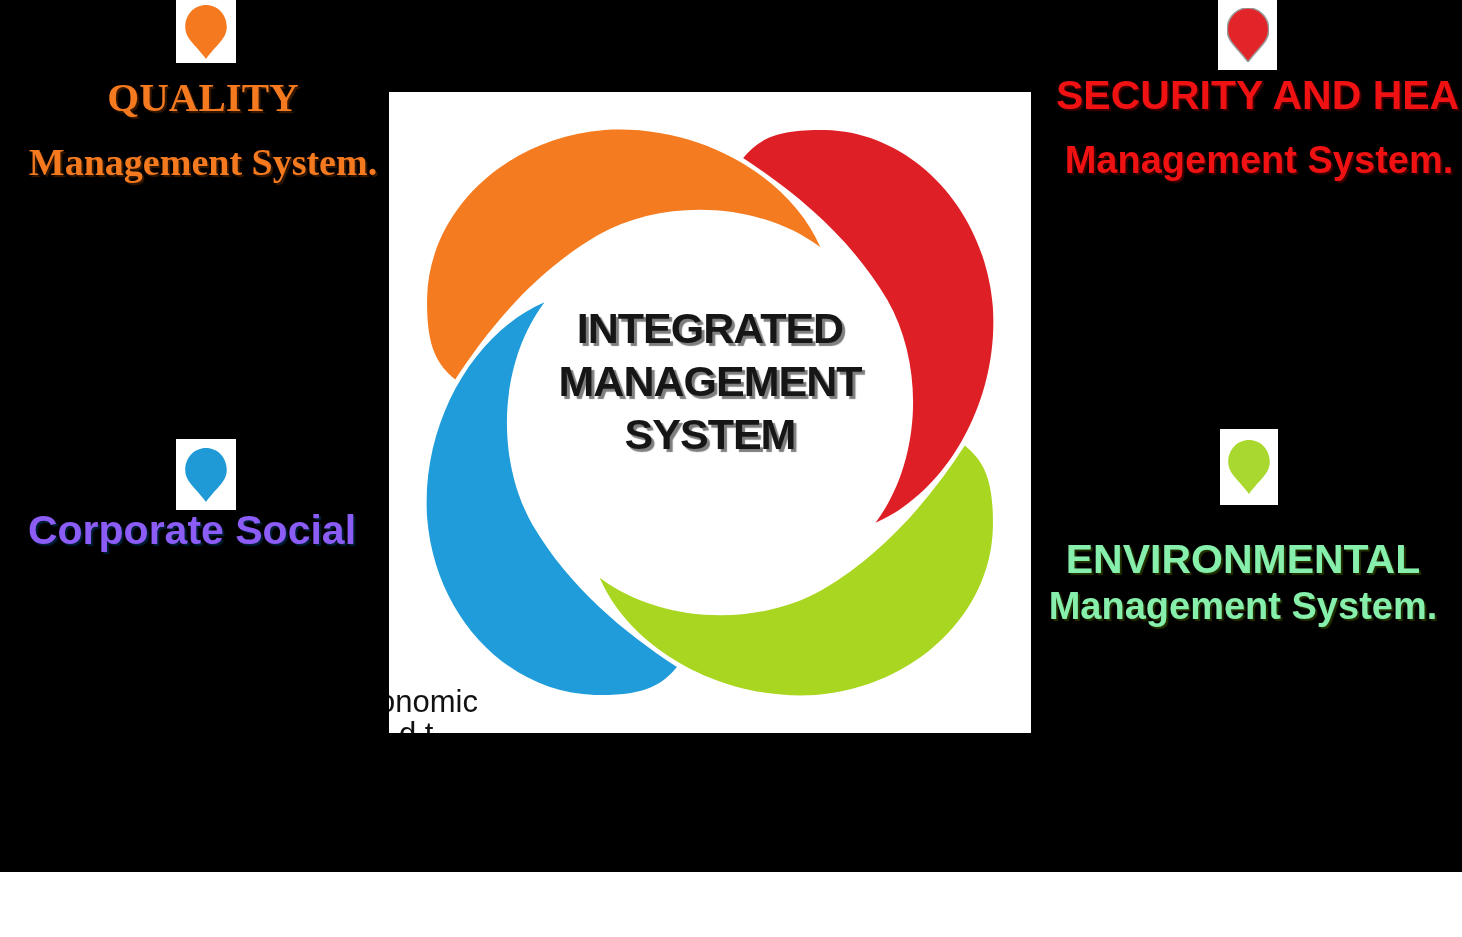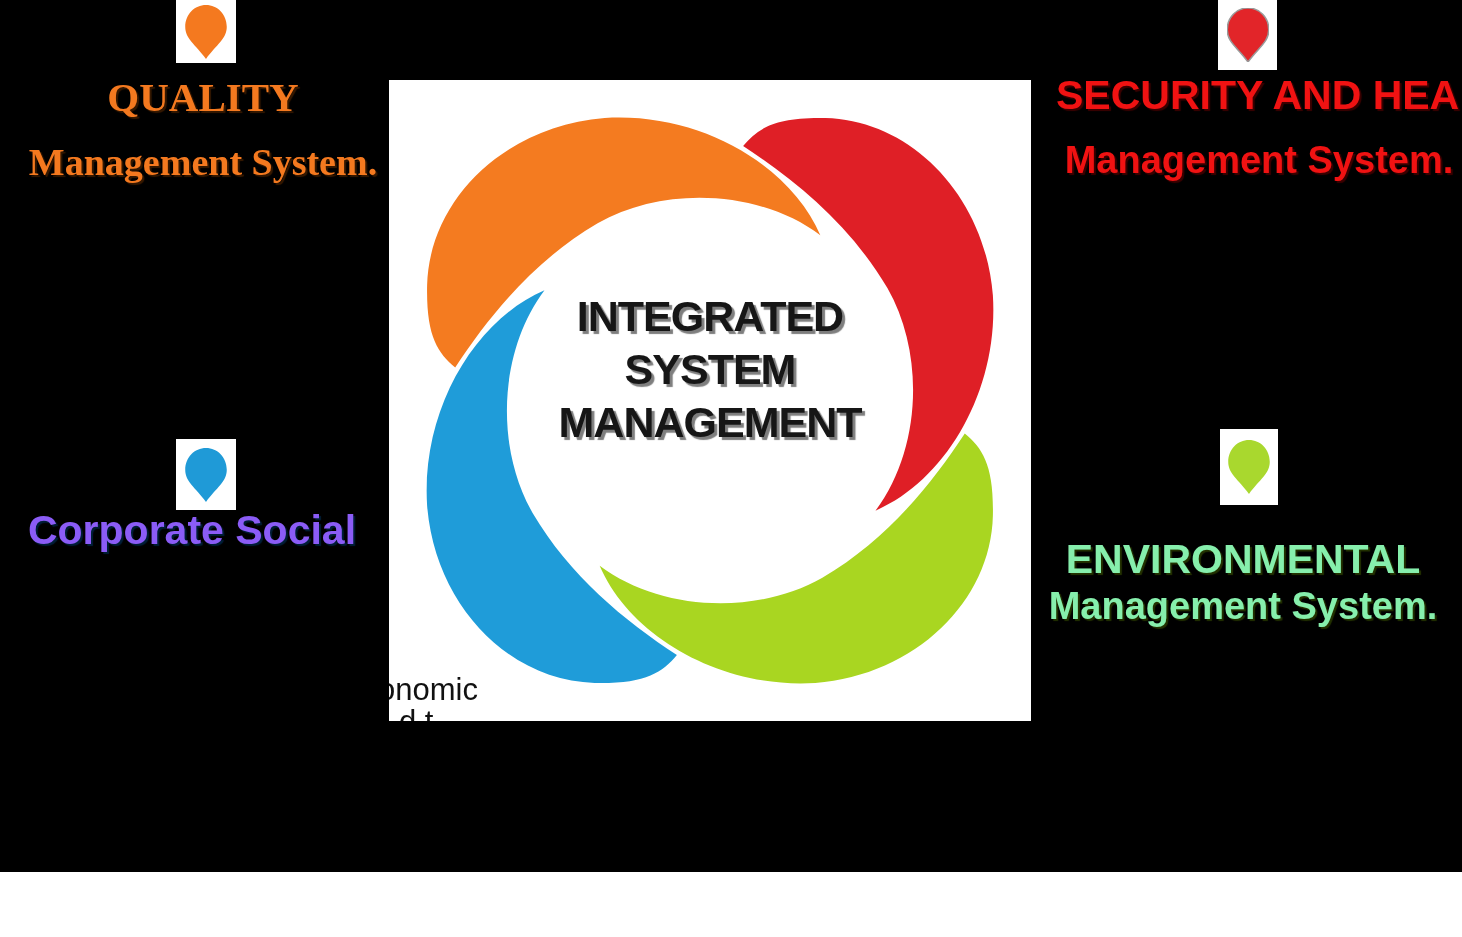--- a/index.html
+++ b/index.html
@@ -1,21 +1,21 @@
 <!DOCTYPE html>
 <html><head>
 <meta charset="utf-8">
 <style>
   html,body{margin:0;padding:0;background:#000;}
   .canvas{position:relative;width:1462px;height:937px;background:#000;overflow:hidden;
           font-family:"Liberation Sans",sans-serif;}
   .bottom-strip{position:absolute;left:0;top:872px;width:1462px;height:65px;background:#ffffff;}
 
   
-  .panel{position:absolute;left:389px;top:80px;width:642px;height:641px;background:#ffffff;overflow:hidden;}
+  .panel{position:absolute;left:389px;top:92px;width:642px;height:641px;background:#ffffff;overflow:hidden;}
   .swirl{position:absolute;left:0;top:0;display:block;}
 
   .center-text{position:absolute;left:0;top:210px;width:100%;text-align:center;
                color:#161616;font-weight:bold;}
   .center-line{font-size:43px;line-height:53px;letter-spacing:-1px;
                text-shadow:3px 3px 1px #7e7e7e;}
   .pjp{margin-top:26px;font-size:44px;line-height:53px;letter-spacing:-1px;
        text-shadow:3px 3px 1px #7e7e7e;font-weight:bold;}
 
   .fragment1{position:absolute;left:-11px;top:594px;font-size:31px;line-height:1;color:#111;white-space:nowrap;}
@@ -57,22 +57,22 @@
                            C275,105 370,110 430,155 Z"></path>
       </defs>
       <use href="#petal" fill="#F47B20"></use>
       <use href="#petal" transform="rotate(90 320 320)" fill="#DF1F26"></use>
       <use href="#petal" transform="rotate(180 320 320)" fill="#A9D621"></use>
       <use href="#petal" transform="rotate(270 320 320)" fill="#1F9CD9"></use>
     </svg>
 
     <div class="center-text">
       <div class="center-line">INTEGRATED</div>
+      <div class="center-line">MANAGEMENT</div>
       <div class="center-line">SYSTEM</div>
-      <div class="center-line">MANAGEMENT</div>
     </div>
 
     <div class="fragment1">onomic</div>
     <div class="fragment2">d t</div>
   </div>
 
   <div class="pin-box pin-quality">
     <svg width="42" height="54" viewBox="0 0 40 52">
       <path d="M20,0 C31,0 40,9 40,21 C40,33 30,38 20,52 C10,38 0,33 0,21 C0,9 9,0 20,0 Z" fill="#F4791F"></path>
     </svg>

